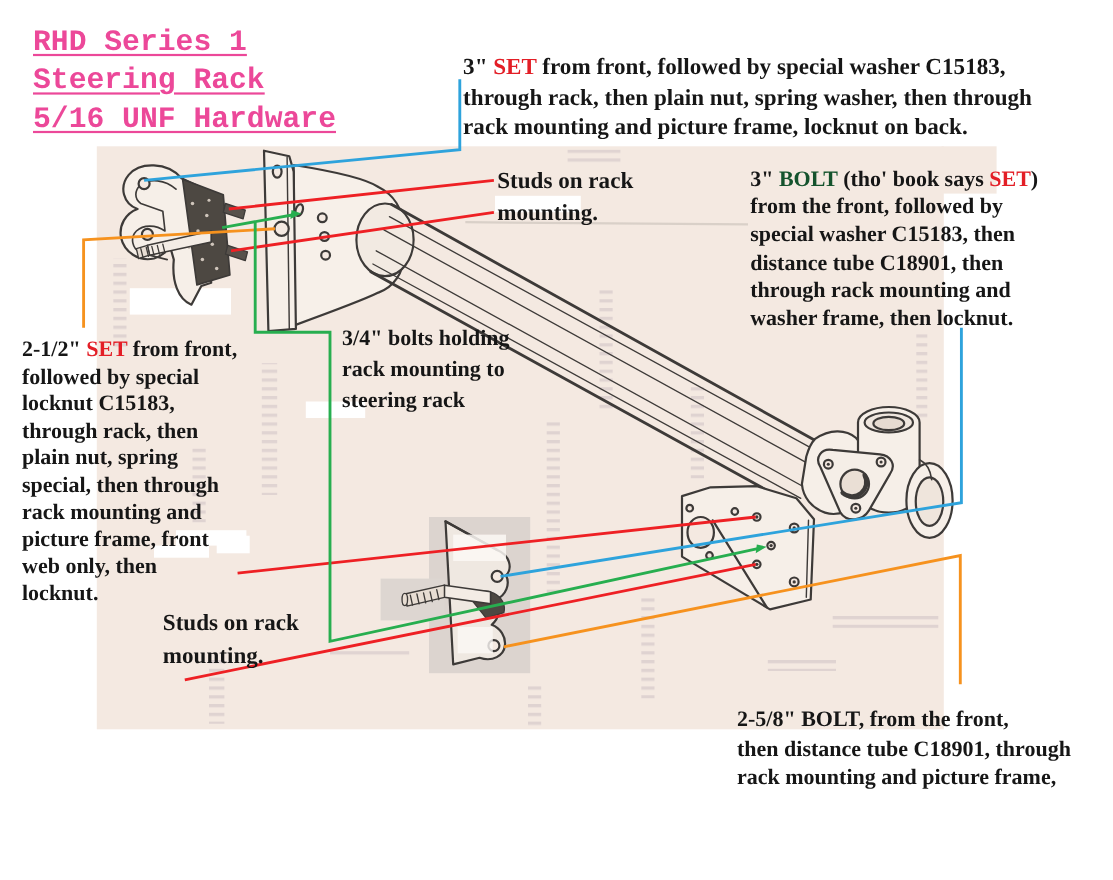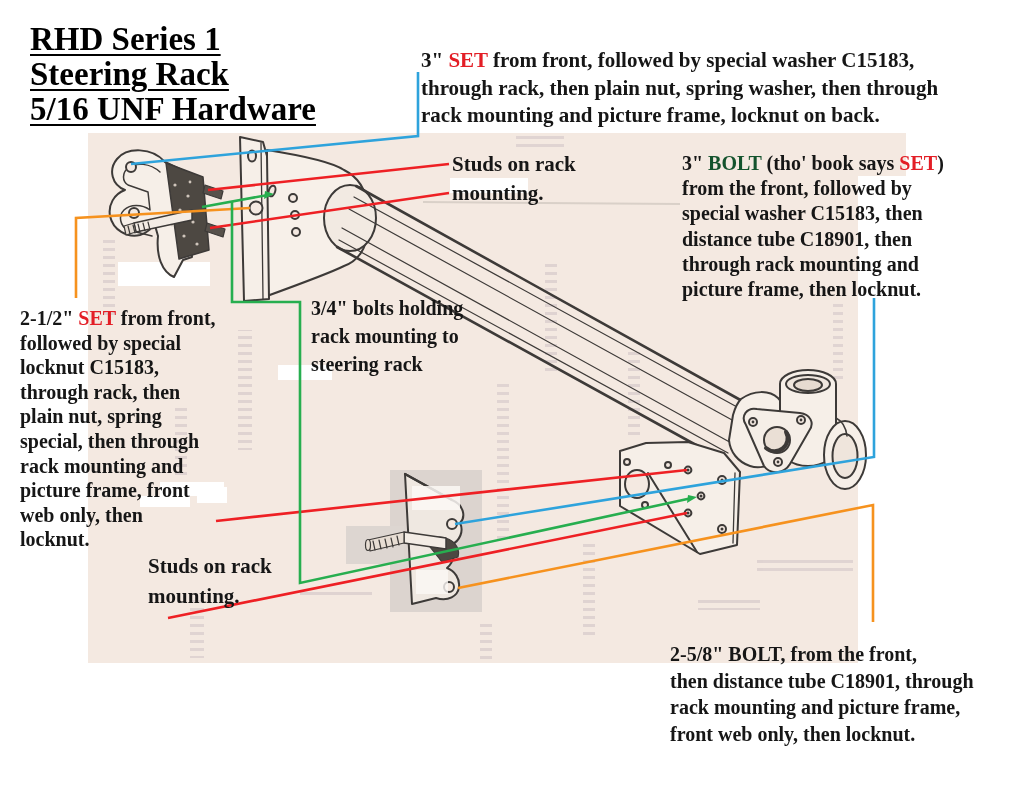--- a/index.html
+++ b/index.html
@@ -1,22 +1,22 @@
 <!DOCTYPE html>
 <html><head>
 <meta charset="utf-8">
 <style>
   html,body{margin:0;padding:0;background:#ffffff;}
   #stage{position:relative;width:1012px;height:800px;background:#ffffff;overflow:hidden;
          font-family:"Liberation Serif",serif;}
   #diagram-svg{position:absolute;left:0;top:0;}
   .note{position:absolute;font-weight:bold;color:#161616;white-space:nowrap;}
   .note div{white-space:nowrap;}
-  .title-block{position:absolute;left:30px;top:22px;font-weight:bold;color:#000000;
-               font-size:33px;line-height:35px;}
+  .title-block{position:absolute;left:30px;top:22px;font-weight:bold;color:#ec4899;
+               font-size:27px;line-height:35px;font-family:Liberation Mono, monospace;}
   .title-block div{text-decoration:underline;text-decoration-thickness:2px;text-underline-offset:4px;}
   .hl{font-weight:bold;}
 </style>
 </head>
 <body>
 
 <div id="stage">
 
 <svg id="diagram-svg" width="1012" height="800" viewBox="0 0 1012 800">
   <defs>
@@ -207,21 +207,21 @@
   <div>Studs on rack</div>
   <div>mounting.</div>
 </div>
 
 <div class="note" style="left:682px;top:151px;font-size:20px;line-height:25.2px">
   <div><span>3" </span><span class="hl" style="color: #14532d;">BOLT</span><span> (tho' book says </span><span class="hl" style="color: rgb(227, 30, 38);">SET</span><span>)</span></div>
   <div>from the front, followed by</div>
   <div>special washer C15183, then</div>
   <div>distance tube C18901, then</div>
   <div>through rack mounting and</div>
-  <div>picture frame, then locknut.</div>
+  <div>washer frame, then locknut.</div>
 </div>
 
 <div class="note" style="left:20px;top:306px;font-size:20px;line-height:24.6px">
   <div><span>2-1/2" </span><span class="hl" style="color: rgb(227, 30, 38);">SET</span><span> from front,</span></div>
   <div>followed by special</div>
   <div>locknut C15183,</div>
   <div>through rack, then</div>
   <div>plain nut, spring</div>
   <div>special, then through</div>
   <div>rack mounting and</div>
@@ -238,16 +238,15 @@
 
 <div class="note" style="left:148px;top:551px;font-size:21px;line-height:30px">
   <div>Studs on rack</div>
   <div>mounting.</div>
 </div>
 
 <div class="note" style="left:670px;top:641px;font-size:20px;line-height:26.5px">
   <div>2-5/8" BOLT, from the front,</div>
   <div>then distance tube C18901, through</div>
   <div>rack mounting and picture frame,</div>
-  <div>front web only, then locknut.</div>
 </div>
 
 </div>
 
 </body></html>

